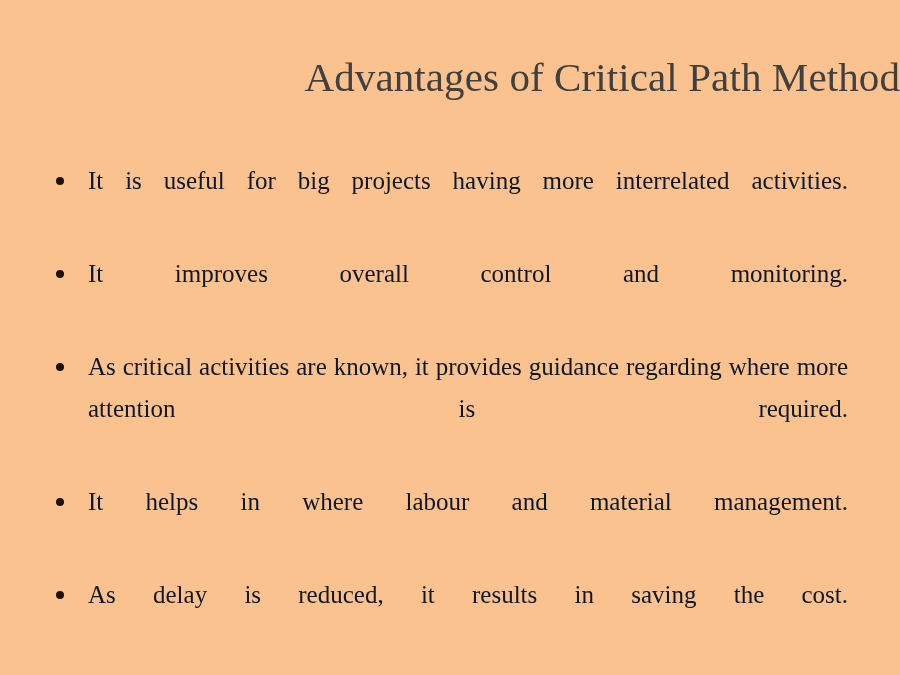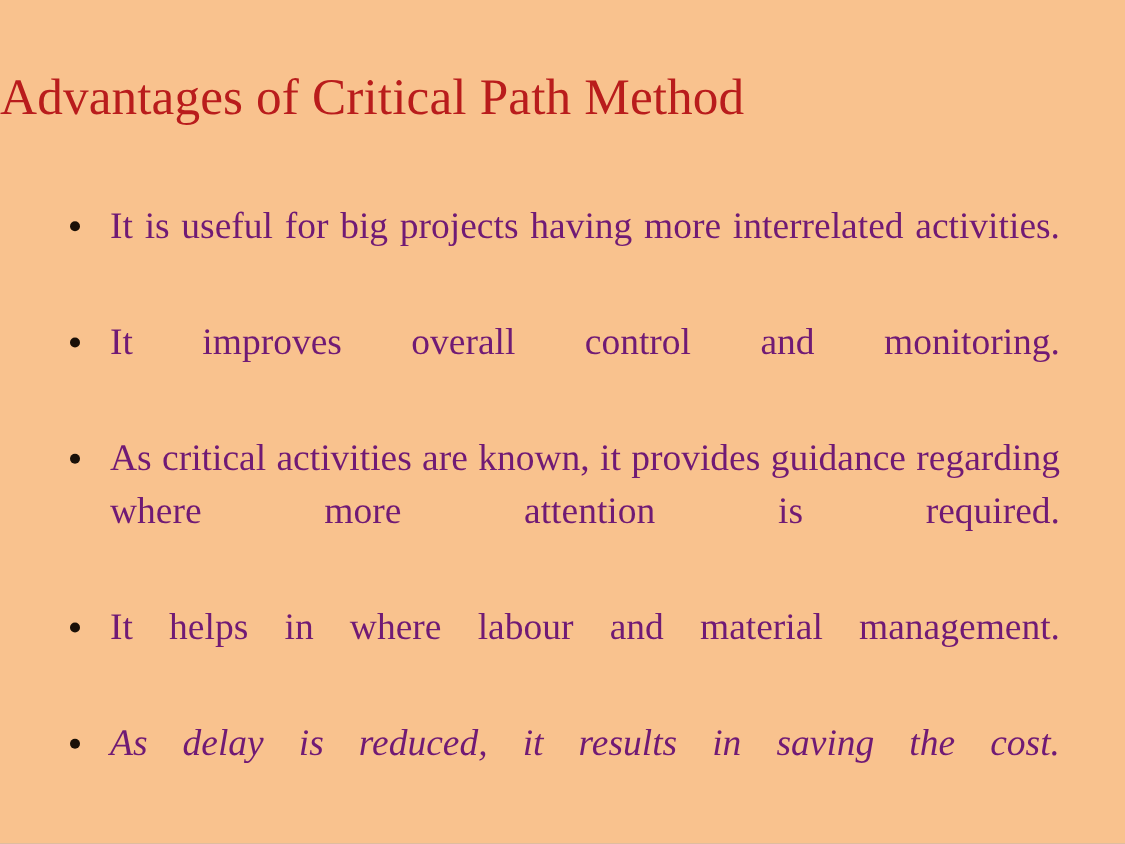--- a/index.html
+++ b/index.html
@@ -19,55 +19,54 @@
     color: #1a1008;
     -webkit-font-smoothing: antialiased;
   }
 
   
   .slide-title {
     position: absolute;
     left: 0;
     right: 0;
     top: 52px;
-    text-align: left;
+    text-align: right;
     font-size: 41px;
     line-height: 50px;
     font-weight: normal;
     letter-spacing: 0.1px;
     margin: 0;
-    color: #b91c1c;
+    color: #404040;
     white-space: nowrap;
   }
 
   
   .body-list {
     position: absolute;
     left: 48px;
     top: 160px;
     width: 800px;
     margin: 0;
     padding: 0;
     list-style: none;
   }
 
   .bullet-item {
     position: relative;
     padding-left: 40px;
     margin: 0 0 9px 0;
-    font-size: 30px;
+    font-size: 25px;
     line-height: 42px;
     text-align: justify;
     text-justify: inter-word;
-    color: #701a75;
+    color: #0f172a;
   }
 
   .bullet-item:last-child {
     margin-bottom: 0;
-    font-style: italic;
   }
 
   
   .bullet-item::after {
     content: "";
     display: inline-block;
     width: 100%;
     height: 0;
   }
 

